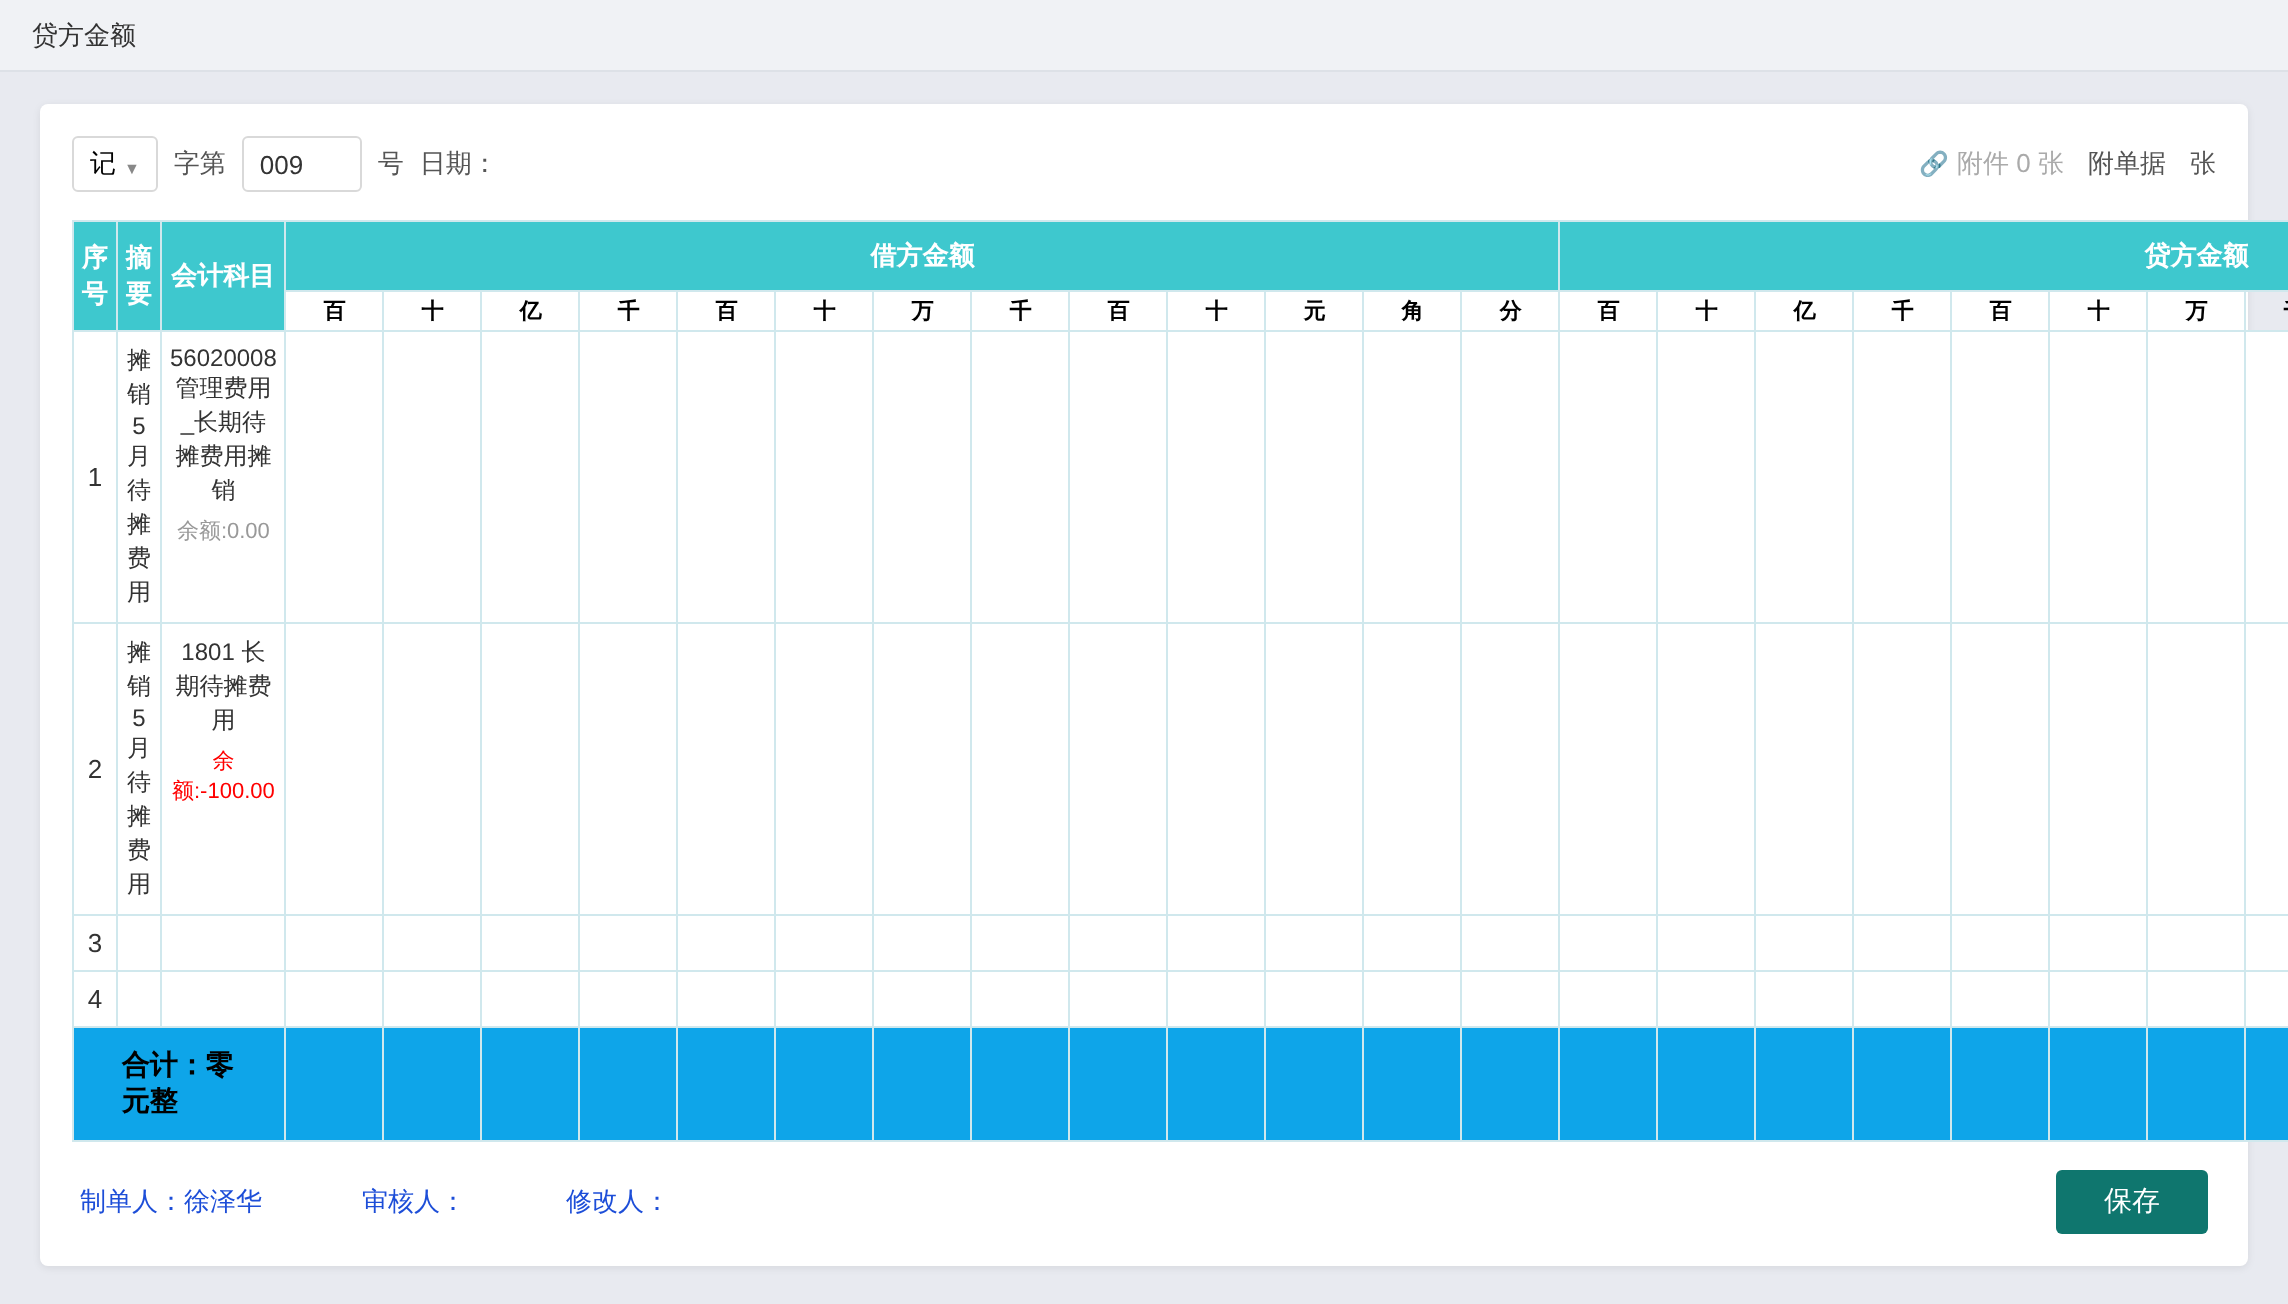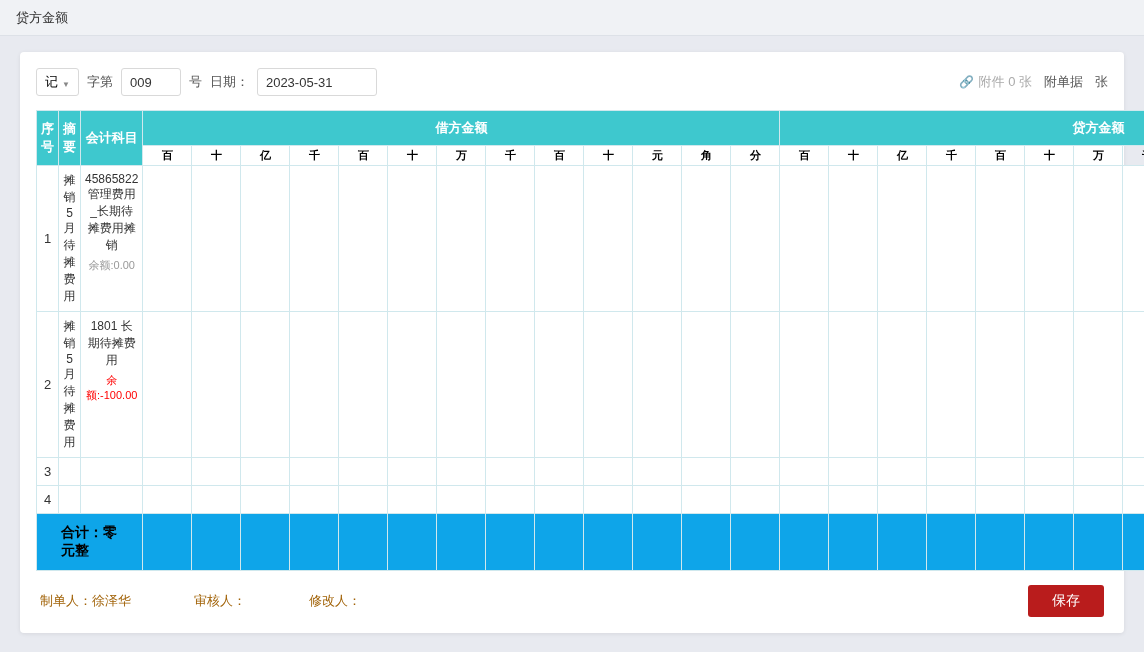--- a/index.html
+++ b/index.html
@@ -183,26 +183,26 @@
     }
     .footer-bar {
       display: flex;
       align-items: center;
       justify-content: space-between;
       margin-top: 14px;
       padding: 0 4px;
     }
     .footer-info {
       display: flex;
-      gap: 63px;
-      color: #a16207;
+      gap: 50px;
+      color: #1d4ed8;
       font-size: 13px;
     }
     .save-btn {
-      background: #b91c1c;
+      background: #0f766e;
       color: #fff;
       border: none;
       border-radius: 3px;
       padding: 7px 24px;
       font-size: 14px;
       cursor: pointer;
     }
     .chevron-down::after {
       content: "▼";
       font-size: 8px;
@@ -239,21 +239,20 @@
       <div class="voucher-type-select">
         <div class="dropdown-trigger">
           <span>记</span>
           <span class="chevron-down"></span>
         </div>
       </div>
       <span class="label-text">字第</span>
       <input class="input-field" type="text" value="009" style="">
       <span class="label-text">号</span>
       <span class="label-text">日期：</span>
-      <input class="date-field" type="text" value="2023-05-31" style="">
       <div class="header-right">
         <span class="attach-link">
           <span class="paperclip-icon">🔗</span>
           <span>附件 0 张</span>
         </span>
         <span class="attach-single">附单据</span>
         <span class="page-count">张</span>
       </div>
     </div>
 
@@ -294,21 +293,21 @@
           <th class="col-digit">角</th>
           <th class="col-digit">分</th>
         </tr>
       </thead>
       <tbody id="voucher-tbody">
 
         <tr class="tbody-row">
           <td class="seq-cell">1</td>
           <td class="summary-cell">摊销5月待摊费用</td>
           <td class="account-cell">
-            <div>45865822 管理费用_长期待摊费用摊销</div>
+            <div>56020008 管理费用_长期待摊费用摊销</div>
             <div class="balance-text">余额:0.00</div>
           </td>
           <td></td>
             <td></td>
           <td></td>
             <td></td>
           <td></td>
             <td></td>
           <td></td>
             <td></td>

